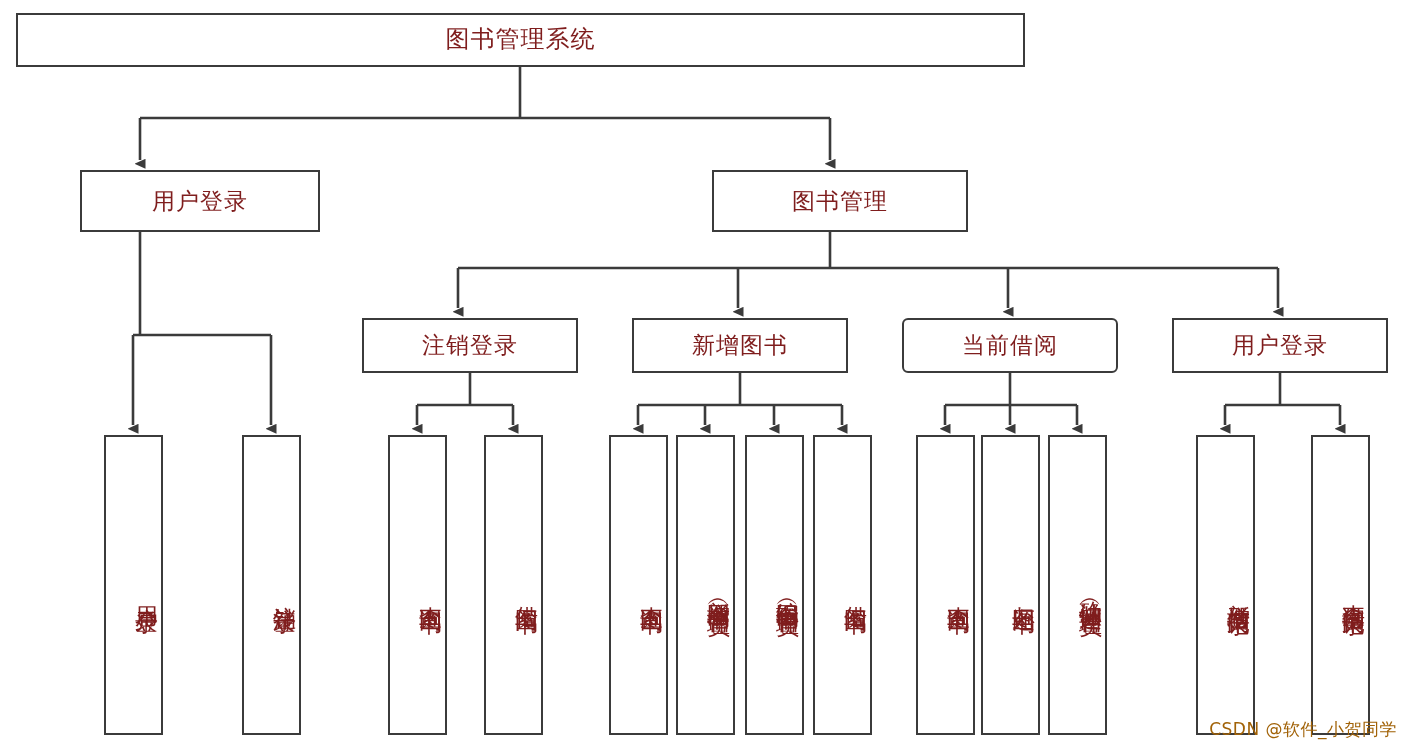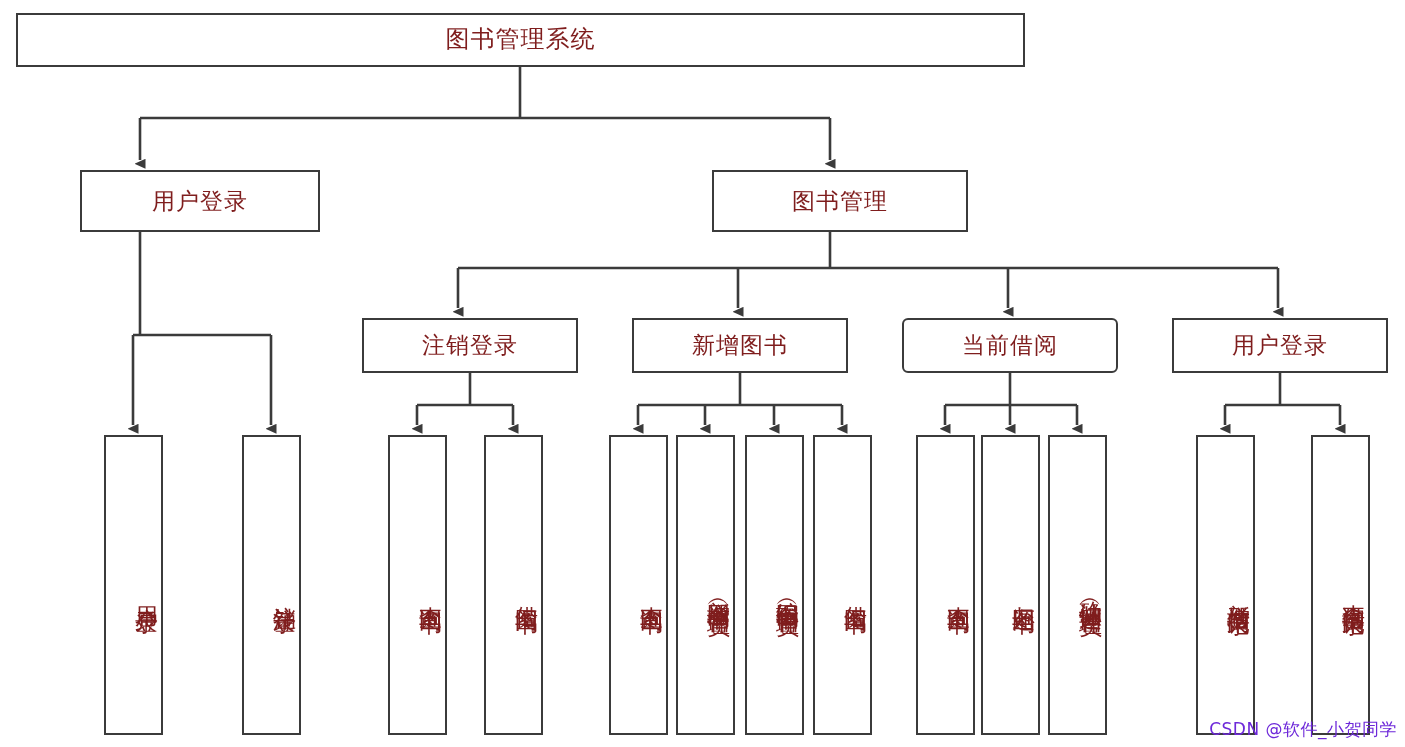--- a/index.html
+++ b/index.html
@@ -57,21 +57,21 @@
   }
   .node.vert span {
     writing-mode: vertical-rl;
     text-orientation: upright;
   }
   #watermark {
     position: absolute;
     right: 8px;
     bottom: 6px;
     font-size: 17px;
-    color: #6d28d9;
+    color: #a16207;
     letter-spacing: 0.5px;
     white-space: nowrap;
     user-select: none;
   }
 </style>
 </head>
 <body>
 
 <div id="canvas">
 

